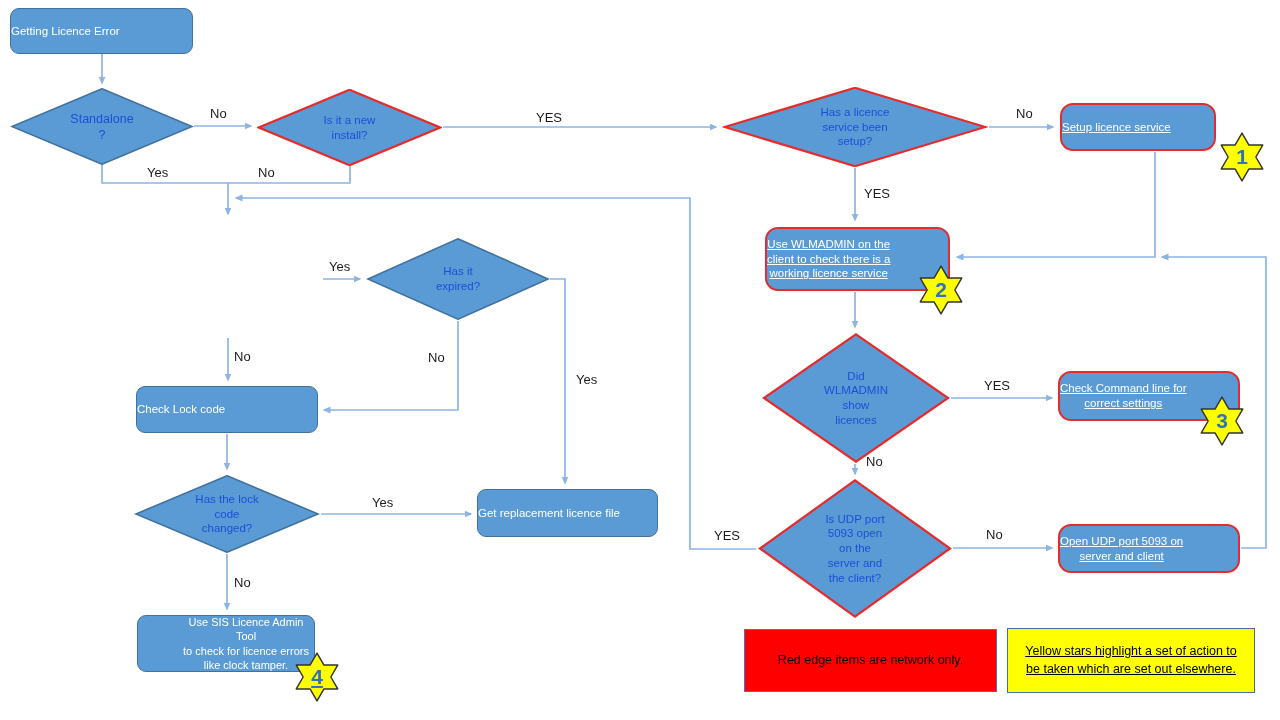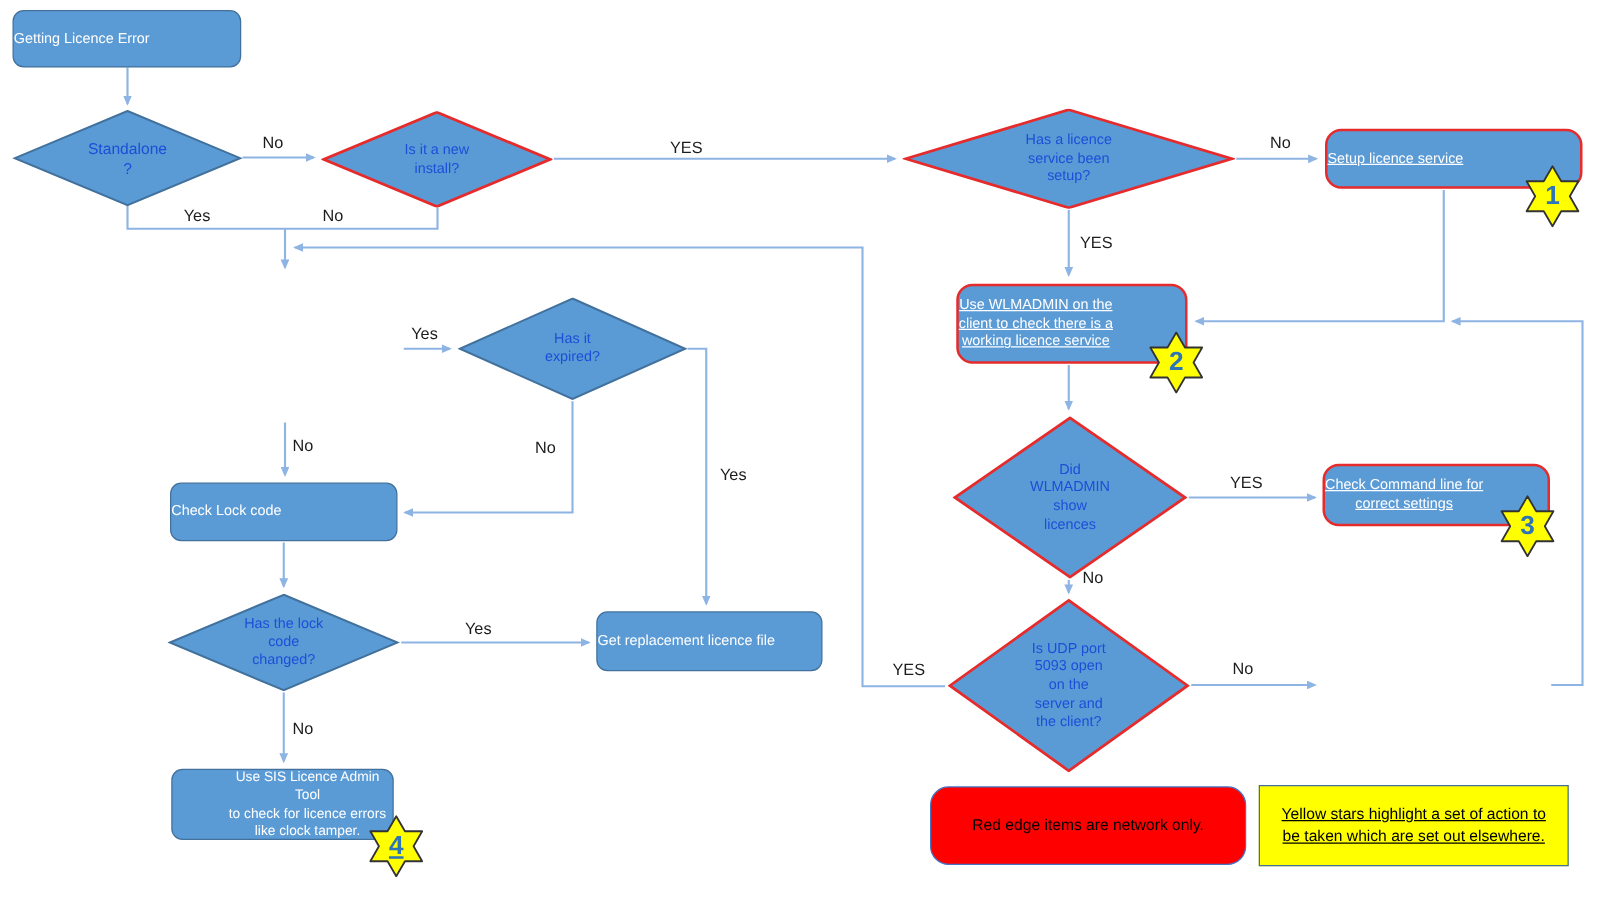--- a/index.html
+++ b/index.html
@@ -65,35 +65,39 @@
       <path d="M953,548 H1052" marker-end="url(#arr)"></path>
       <path d="M1155,152 V257 H957" marker-end="url(#arr)"></path>
       <path d="M1241,548 H1266 V257 H1162" marker-end="url(#arr)"></path>
     </g>
   </svg>
 
   <div class="rect" style="left:10px;top:8px;width:183px;height:46px;">
     <span>Getting Licence Error</span>
   </div>
 
-  <div class="rect redge link" style="left:1060px;top:103px;width:206px;height:48px;">
+  <div class="rect redge link" style="left:1060px;top:103px;width:156px;height:48px;">
     <span>Setup licence service</span>
   </div>
 
   <div class="rect redge link" style="left:765px;top:227px;width:185px;height:64px;">
     <span>Use WLMADMIN on the
 client to check there is a
 working licence service</span>
   </div>
 
   <div class="rect redge link" style="left:1058px;top:371px;width:182px;height:50px;">
     <span>Check Command line for
 correct settings</span>
   </div>
 
+  <div class="rect redge link" style="left:1058px;top:524px;width:182px;height:49px;">
+    <span>Open UDP port 5093 on
+server and client</span>
+  </div>
 
   <div class="rect" style="left:136px;top:386px;width:182px;height:47px;">
     <span>Check Lock code</span>
   </div>
 
   <div class="rect" style="left:477px;top:489px;width:181px;height:48px;">
     <span>Get replacement licence file</span>
   </div>
 
   <div class="rect" style="left:137px;top:615px;width:178px;height:57px;font-size:11px;padding-left:40px;">
@@ -204,21 +208,21 @@
     <div class="star-num">3</div>
   </div>
 
   <div class="star" style="left:292px;top:652px;">
     <svg viewBox="0 0 48 48">
       <polygon points="24,1 30.7,12.5 43.9,12.5 37.3,24 43.9,35.5 30.7,35.5 24,47 17.3,35.5 4.1,35.5 10.7,24 4.1,12.5 17.3,12.5" fill="#FFFF00" stroke="#333333" stroke-width="1.4" stroke-linejoin="round"></polygon>
       </svg>
     <div class="star-num u">4</div>
   </div>
 
-  <div class="note red" style="left:744px;top:629px;width:253px;height:63px;border-radius:15px;">
+  <div class="note red" style="left:744px;top:629px;width:253px;height:63px;">
     <span>Red edge items are network only.</span>
   </div>
 
   <div class="note yellow" style="left:1007px;top:628px;width:248px;height:65px;">
     <span>Yellow stars highlight a set of action to
 be taken which are set out elsewhere.</span>
   </div>
 
 </div>
 

